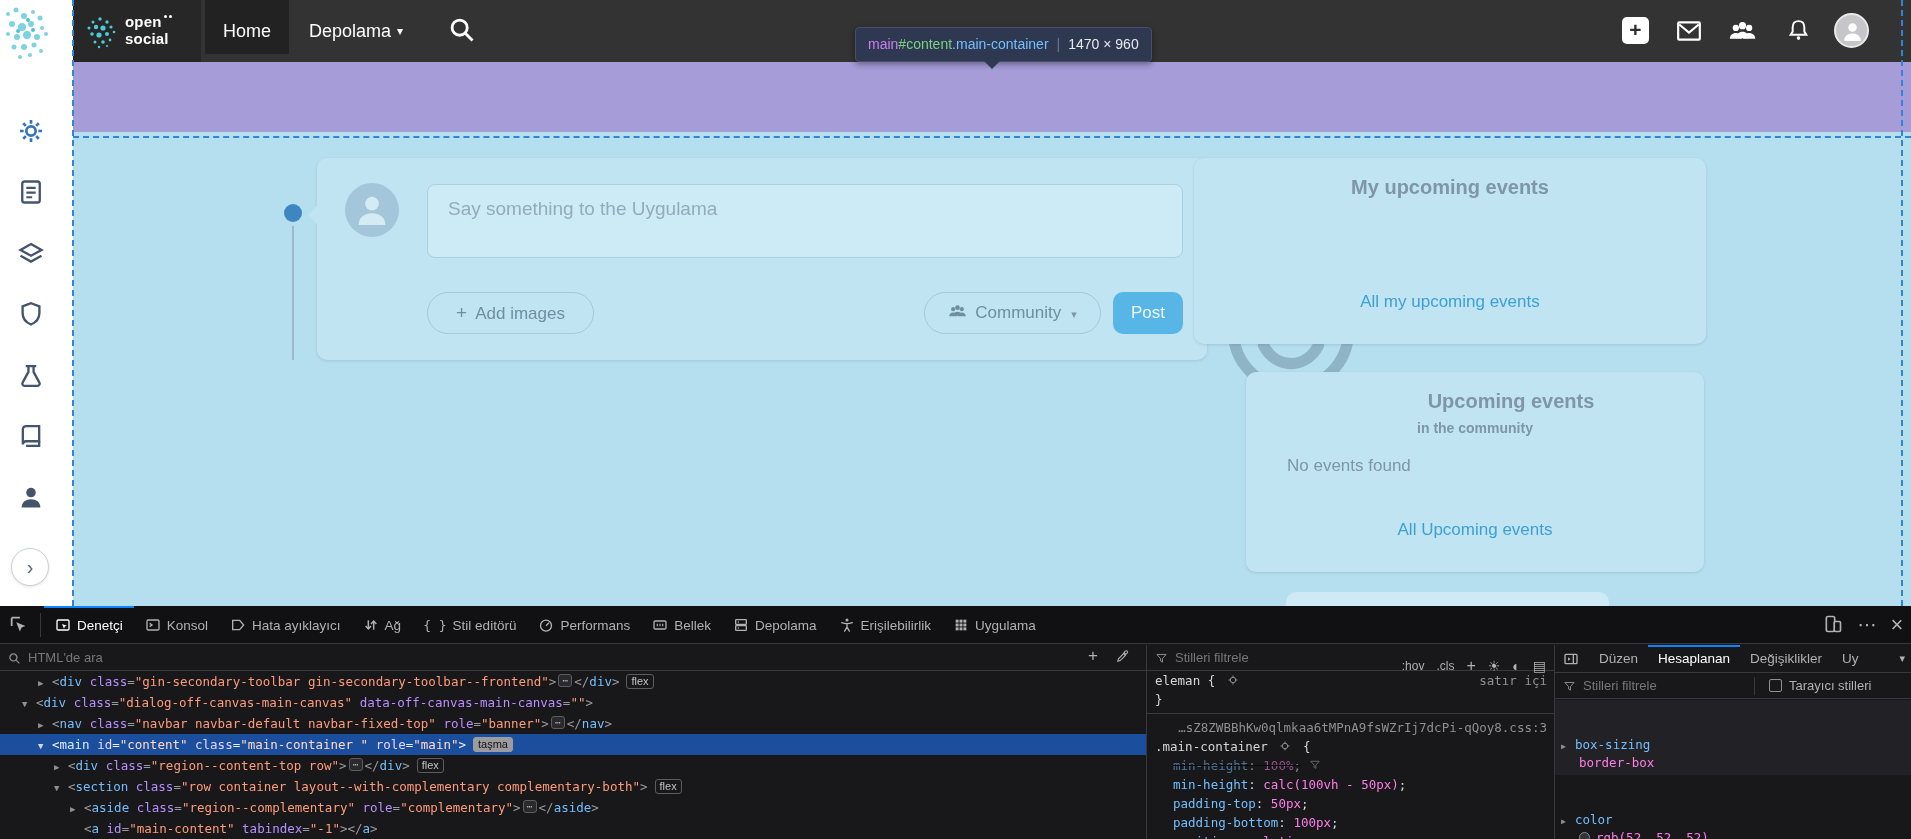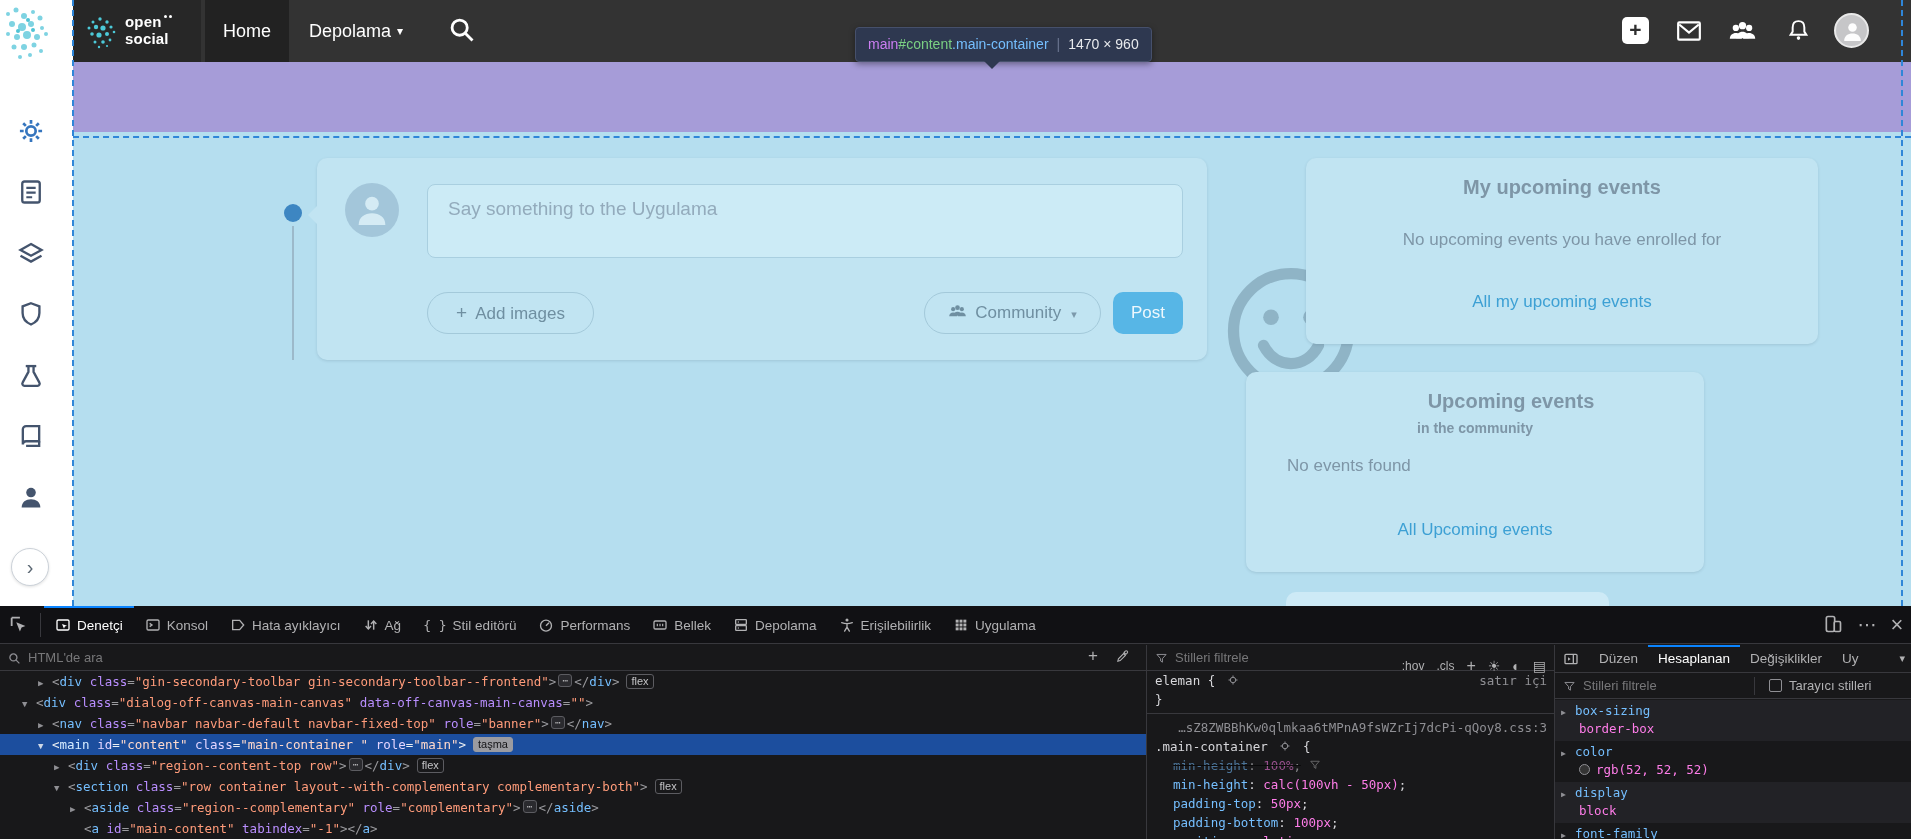--- a/index.html
+++ b/index.html
@@ -18,21 +18,21 @@
     box-shadow:0 1px 3px rgba(0,0,0,.12); }
 
   
   #navbar { left:73px; top:0; width:1838px; height:62px; background:#333333; }
   .nav-logo { position:absolute; left:0; top:0; width:128px; height:62px; background:#272727; }
   .nav-logo svg { position:absolute; left:10px; top:13px; }
   .logo-text { position:absolute; left:52px; top:13px; color:#fff; font-size:15px;
     font-weight:bold; line-height:17px; letter-spacing:.2px; }
   .logo-sup { display:inline-block; width:3px; height:3px; background:#fff; border-radius:50%;
     vertical-align:top; margin-left:2px; margin-top:2px; }
-  .nav-item { position:absolute; top:0; height:62px; color:#fff; font-size:18px;
+  .nav-item { position:absolute; top:0; height:54px; color:#fff; font-size:18px;
     line-height:62px; padding:0 18px; }
   .nav-item.active { background:#222222; }
   .nav-caret { font-size:12px; vertical-align:2px; margin-left:6px; }
   .nav-icon { position:absolute; top:18px; width:26px; height:26px; color:#fff; }
   .nav-icon svg { width:100%; height:100%; }
   .nav-plus { top:17px; width:27px; height:27px; background:#fff; border-radius:5px;
     color:#2e2e2e; font-size:21px; font-weight:bold; text-align:center; line-height:26px; }
   .nav-avatar { top:13px; width:35px; height:35px; border-radius:50%; background:#c6c6c8;
     border:2px solid #e9e9e9; color:#fdfdfd; overflow:hidden; }
   .nav-avatar svg { width:25px; height:25px; margin:4px; }
@@ -75,21 +75,21 @@
   .btn-caret { font-size:11px; margin-left:10px; color:#7c99ab; }
   .btn-post { position:absolute; left:796px; top:134px; width:70px; height:42px;
     background:#57b6e6; border-radius:10px; color:#eef8fd; font-size:17px;
     text-align:center; line-height:42px; }
   #timeline-dot { left:284px; top:204px; width:18px; height:18px; border-radius:50%;
     background:#3d86c2; }
   #timeline-line { left:292px; top:226px; width:2px; height:134px; background:#9cb9ca; }
 
   
   .event-card { background:#c1e4f2; border-radius:10px; box-shadow:0 1px 3px rgba(60,90,110,.18); }
-  #card1 { left:1306px; top:158px; width:512px; height:186px; }
+  #card1 { left:1194px; top:158px; width:512px; height:186px; }
   #card2 { left:1246px; top:372px; width:458px; height:200px; }
   #card3 { left:1286px; top:592px; width:323px; height:14px; background:#cdeaf6;
     border-radius:10px 10px 0 0; }
   .ec-title { position:absolute; width:100%; text-align:center; color:#7e96a7;
     font-size:20px; font-weight:bold; }
   .ec-sub { position:absolute; width:100%; text-align:center; color:#7e96a7;
     font-size:14px; font-weight:bold; }
   .ec-empty { position:absolute; color:#7e96a7; font-size:17px; }
   .ec-link { position:absolute; color:#3da0d4; font-size:17px; }
 
@@ -173,21 +173,21 @@
     background:#0a84ff; }
   .cmp-caret { position:absolute; right:6px; top:7px; color:#b1b1b3; font-size:11px; }
   .cmp-vsep { position:absolute; left:199px; top:4px; width:1px; height:18px; background:#38383d; }
   .cmp-check { position:absolute; left:214px; top:6px; width:13px; height:13px;
     border:1px solid #8f8f94; border-radius:2px; background:transparent; }
   .cmp-check-label { position:absolute; left:234px; top:5px; color:#b1b1b3; font-size:13px; }
   #computed-rows { position:absolute; left:0; top:55px; width:357px; height:139px; overflow:hidden;
     font-family:"DejaVu Sans Mono", monospace; font-size:12.5px; }
   .cp-row { padding:3px 0 4px 0; }
   .cp-row.lighter { background:#222226; }
-  .cp-name { padding-left:6px; line-height:16px; color:#75bfff; }
+  .cp-name { padding-left:6px; line-height:16px; color:#75bfff;margin-top:34px; }
   .cp-name .mk-arrow { font-size:8px; }
   .cp-val { padding-left:24px; line-height:16px; color:#ff7de9; }
   .cp-swatch { display:inline-block; width:11px; height:11px; border-radius:50%;
     border:1px solid #8f8f94; background:#343434; margin-right:6px; vertical-align:-1px; }
   .hidden-svg { position:absolute; width:0; height:0; overflow:hidden; }
 </style>
 </head>
 <body>
 
 <svg class="hidden-svg" xmlns="http://www.w3.org/2000/svg">
@@ -448,21 +448,20 @@
     <div class="btn-outline" style="left:607px;top:134px;width:177px;">
       <span class="btn-people-ic"><svg width="19" height="19">
             <use href="#i-people"></use>
           </svg></span><span>Community</span><span class="btn-caret">▾</span>
     </div>
     <div class="btn-post">Post</div>
   </div>
 
   <div id="card1" class="abs event-card">
     <div class="ec-title" style="top:18px;">My upcoming events</div>
-    <div class="ec-empty" style="top:72px;width:100%;text-align:center;">No upcoming events you have enrolled for</div>
     <div class="ec-link" style="top:134px;width:100%;text-align:center;">All my upcoming events</div>
   </div>
   <div id="card2" class="abs event-card">
     <div class="ec-title" style="top:18px;margin-left:36px;">Upcoming events</div>
     <div class="ec-sub" style="top:48px;">in the community</div>
     <div class="ec-empty" style="top:84px;left:41px;">No events found</div>
     <div class="ec-link" style="top:148px;width:100%;text-align:center;">All Upcoming events</div>
   </div>
   <div id="card3" class="abs"></div>
 

